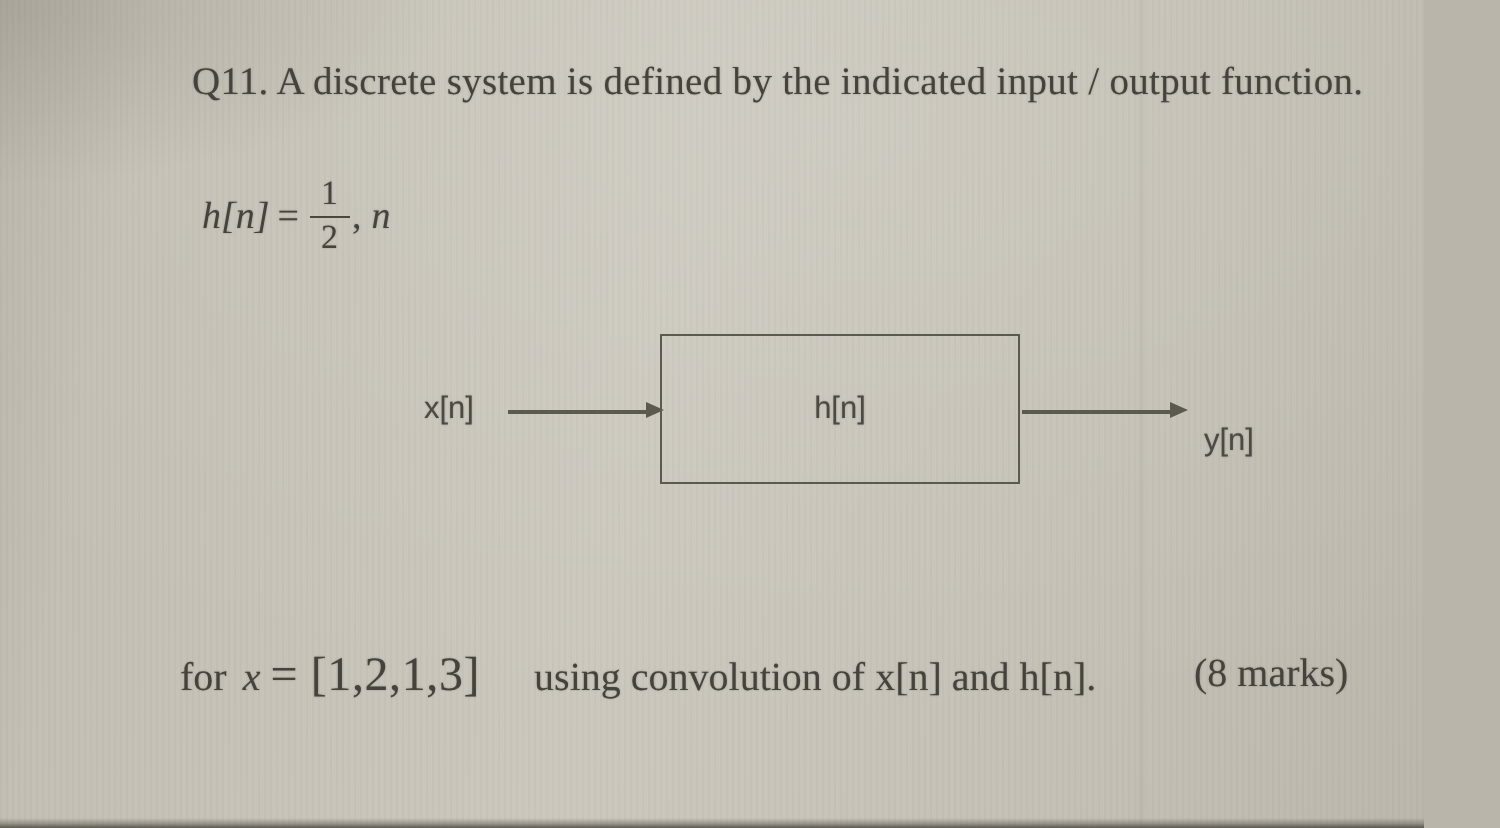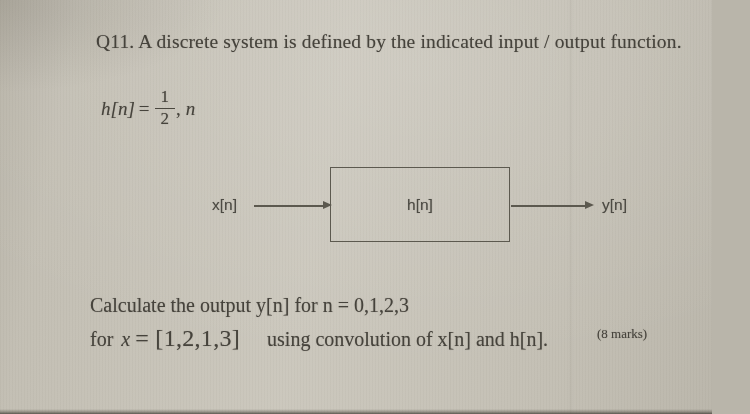--- a/index.html
+++ b/index.html
@@ -69,21 +69,21 @@
   .formula .mrange { margin-left: 5px; letter-spacing: 0.6px; }
   
   .diag-label {
     position: absolute;
     font-family: "Liberation Sans", sans-serif;
     font-size: 15.5px;
     color: #4c4a43;
     white-space: nowrap;
   }
   .label-in  { left: 212px; top: 196px; }
-  .label-out { left: 602px; top: 196px; }
+  .label-out { left: 602px; top: 212px; }
   .sys-block {
     position: absolute;
     left: 330px;
     top: 167px;
     width: 180px;
     height: 75px;
     border: 1.6px solid #5c594f;
     box-sizing: border-box;
     display: flex;
     align-items: center;
@@ -123,21 +123,21 @@
     font-size: 20px;
     white-space: nowrap;
   }
   .q-line2 .mvar  { font-style: italic; margin-left: 8px; }
   .q-line2 .mvals { margin-left: 5px; font-size: 24px; letter-spacing: 0.3px; }
   .q-line2 .suffix { margin-left: 27px; text-align: center; }
   .marks {
     position: absolute;
     left: 597px;
     top: 326px;
-    font-size: 13px;
+    font-size: 20px;
     white-space: nowrap;
   }
   .bottom-edge {
     position: absolute;
     left: 0; right: 0; bottom: 0;
     height: 5px;
     background: linear-gradient(to bottom, rgba(110,106,95,0), rgba(96,92,82,0.45) 55%, rgba(66,63,55,0.8));
   }
 </style>
 </head>
@@ -167,21 +167,20 @@
     </div>
     <div class="sys-block">
       <span>h[n]</span>
     </div>
     <div class="arrow arrow-out">
       <span class="head"></span>
     </div>
     <span class="diag-label label-out">y[n]</span>
   </div>
 
-  <div class="q-line1">Calculate the output y[n] for n = 0,1,2,3</div>
 
   <div class="q-line2">
     <span>for</span><span class="mvar">x</span><span class="mvals">= [1,2,1,3]</span><span class="suffix">using convolution of x[n] and h[n].</span>
   </div>
 
   <div class="marks">(8 marks)</div>
 
   <div class="bottom-edge"></div>
 </div>
 

